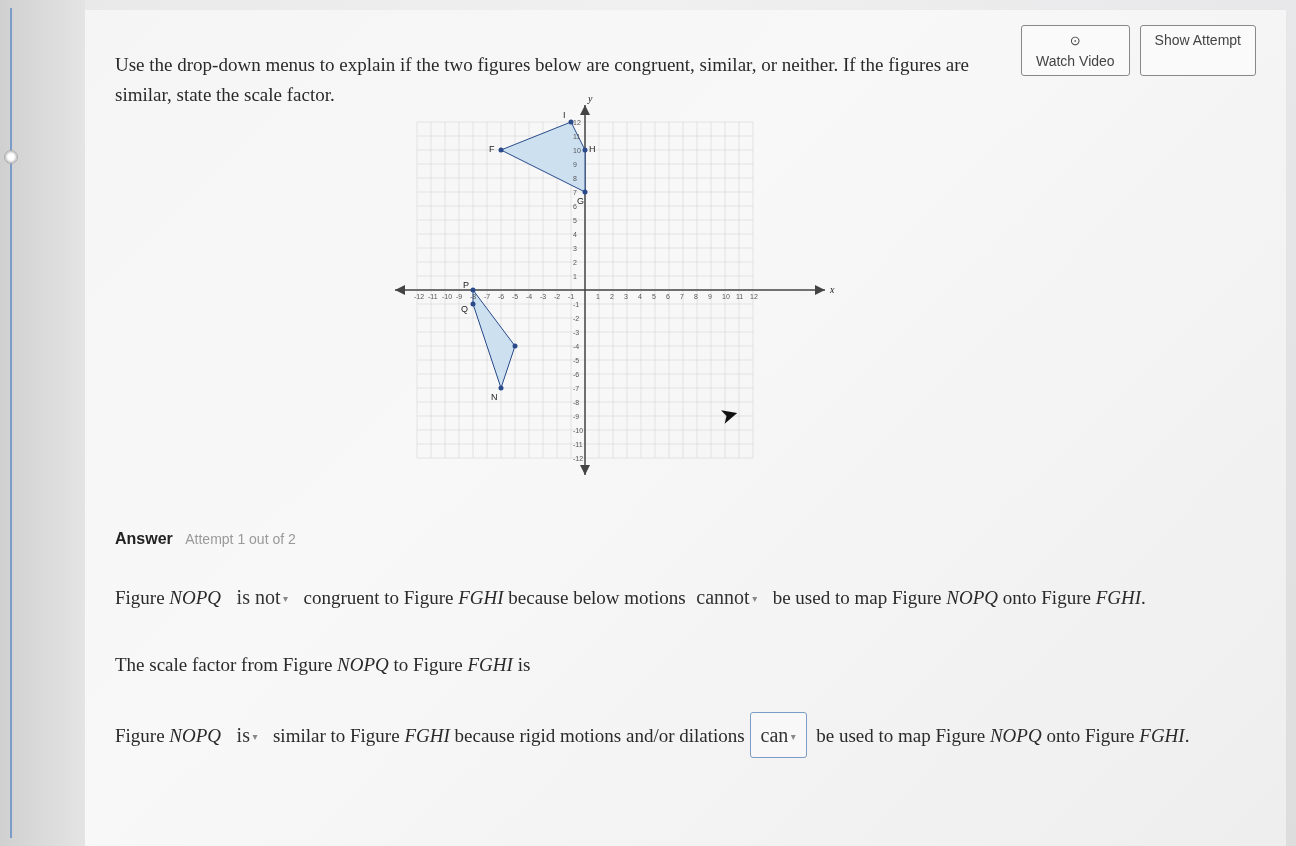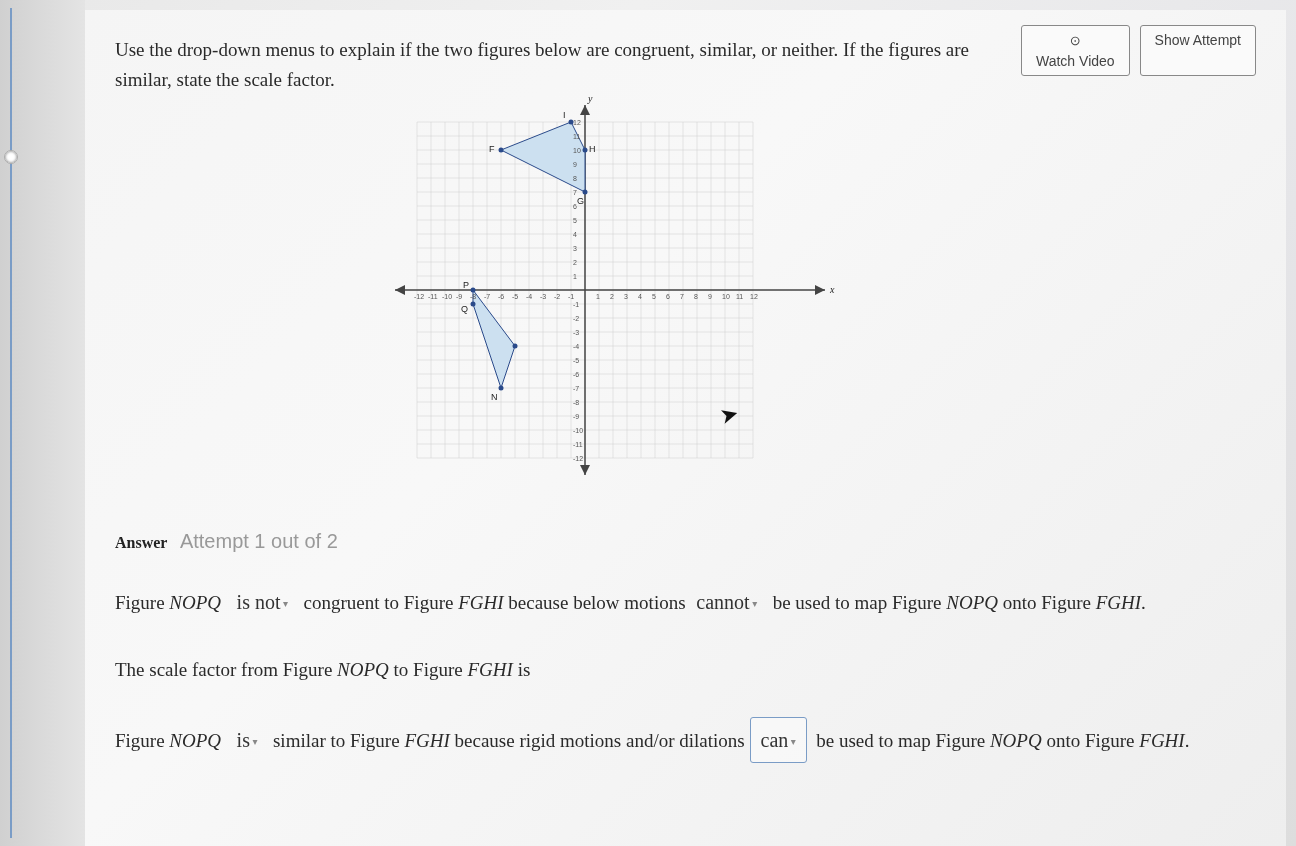--- a/index.html
+++ b/index.html
@@ -44,21 +44,21 @@
     }
     .play-icon::before {
       content: "⊙";
       font-size: 13px;
     }
     .instruction {
       font-size: 19px;
       color: #2a2a2a;
       line-height: 1.6;
       max-width: 900px;
-      margin-top: 5px;
+      margin-top: 20px;
     }
     
     .graph-wrap {
       position: absolute;
       left: 310px;
       top: 80px;
       width: 460px;
       height: 400px;
     }
     svg.grid {
@@ -81,22 +81,22 @@
       position: absolute;
       left: 30px;
       top: 520px;
       right: 30px;
     }
     .answer-head {
       font-family: Arial, sans-serif;
       font-size: 16px;
       color: #444;
     }
-    .answer-head b { color: #222; font-weight: bold; font-family: Liberation Serif, serif; }
-    .attempt { color: #999; font-size: 20px; margin-left: 8px;}
+    .answer-head b { color: #222; font-weight: bold; }
+    .attempt { color: #999; font-size: 14px; margin-left: 8px;}
     .sentence {
       font-size: 19px;
       color: #2a2a2a;
       margin-top: 28px;
       line-height: 2;
     }
     .ital { font-style: italic; }
     .dd {
       display: inline-block;
       font-size: 20px;

